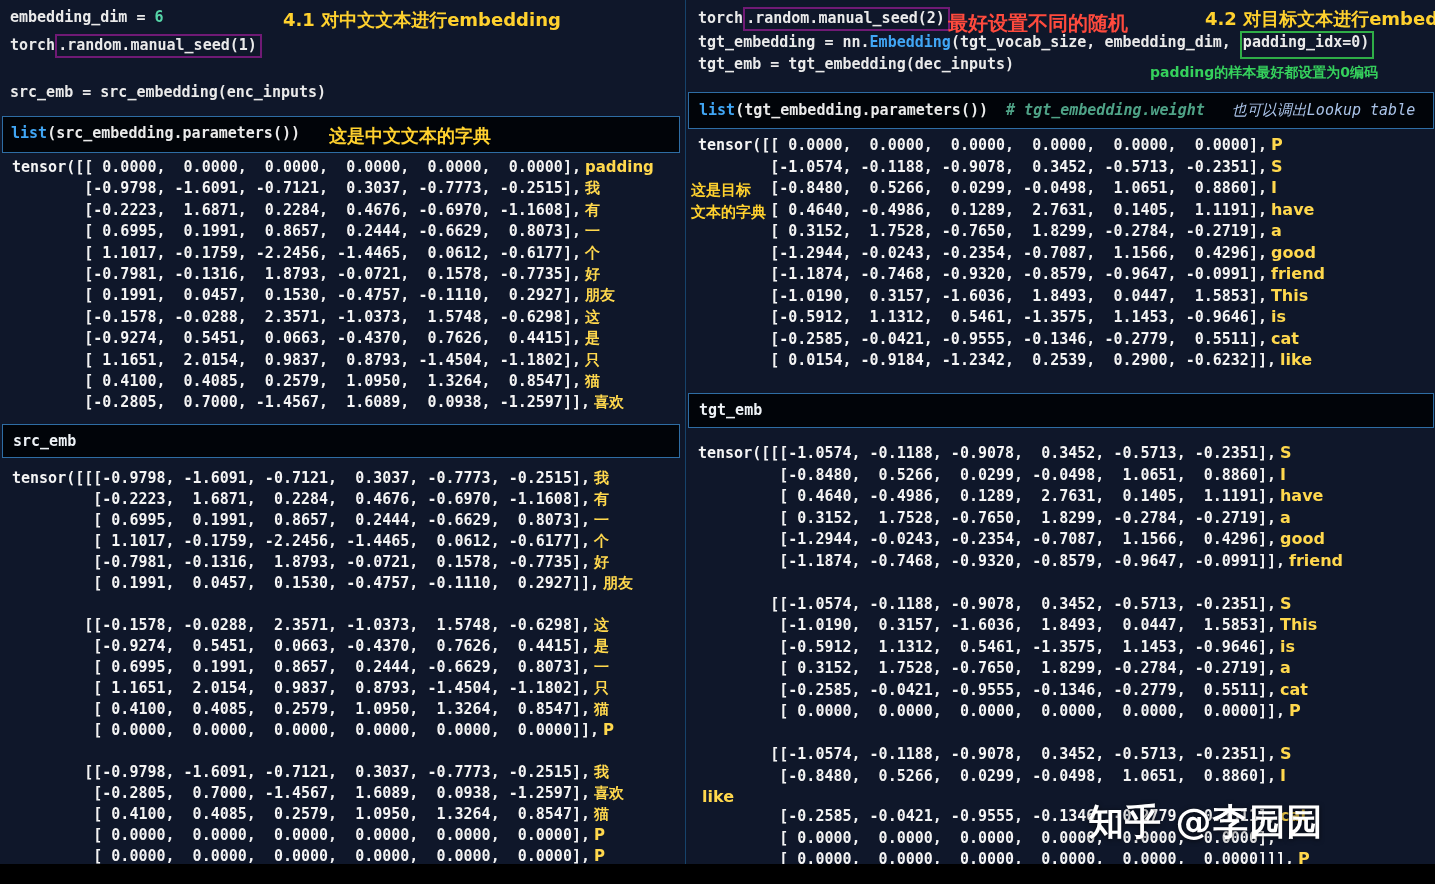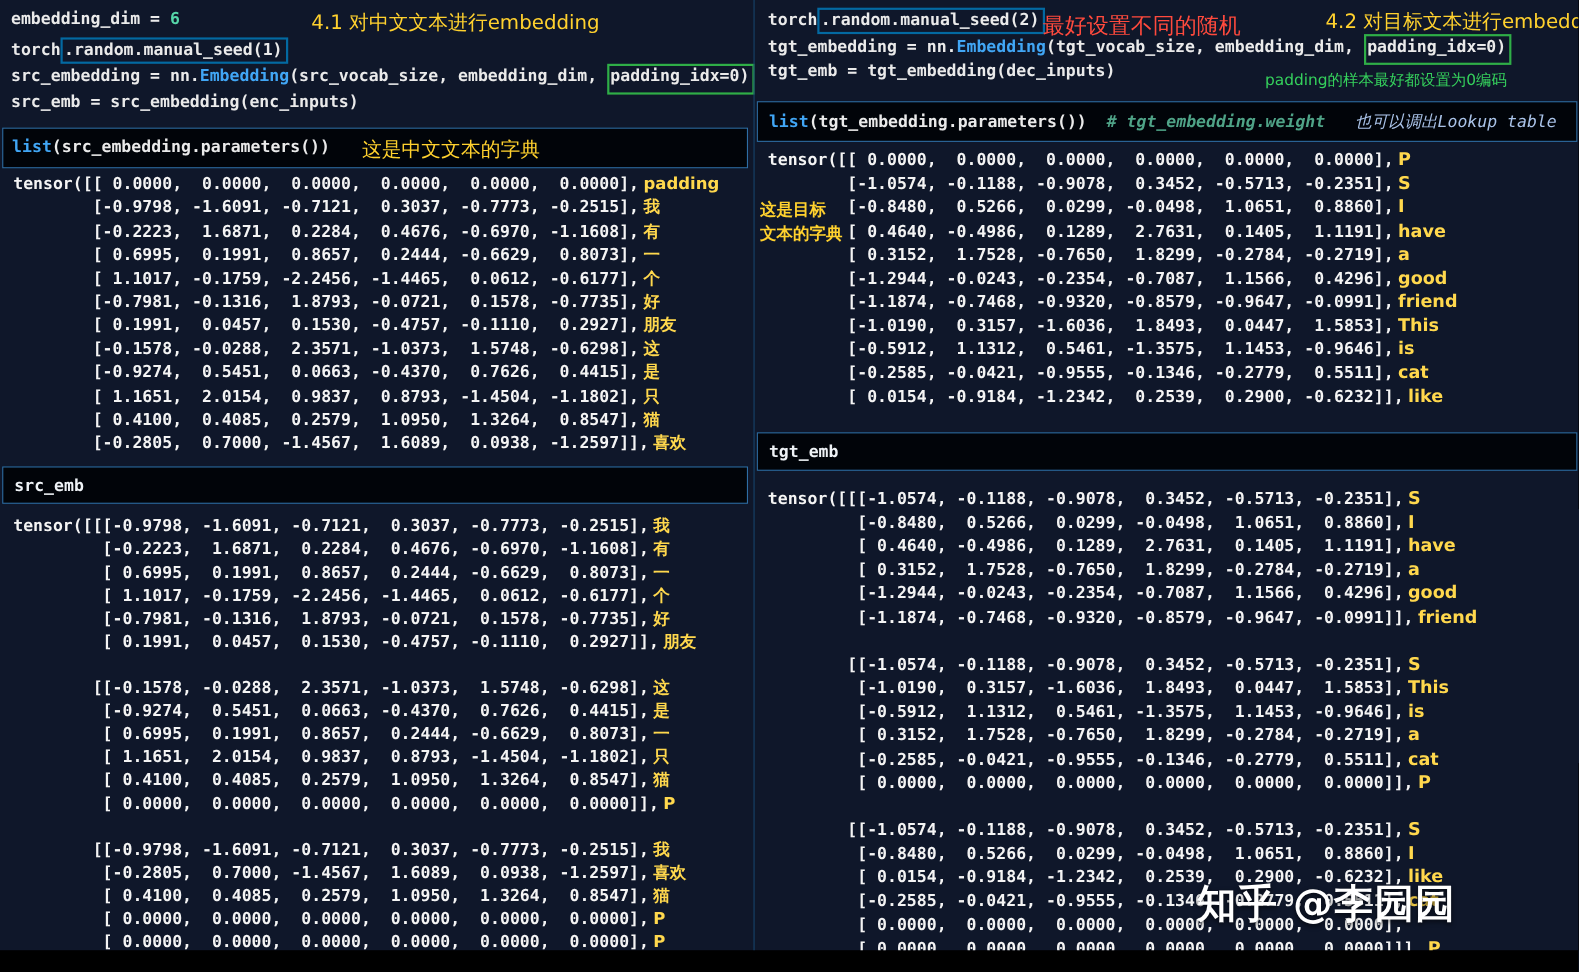--- a/index.html
+++ b/index.html
@@ -3,35 +3,35 @@
 <meta charset="utf-8">
 <style>
   *{margin:0;padding:0;box-sizing:border-box}
   html,body{background:#000}
   #root{position:relative;width:1435px;height:864px;background:#0f172a;overflow:hidden;
         font-family:"DejaVu Sans Mono",monospace}
   .codeline{position:absolute;white-space:pre;font:700 15px "DejaVu Sans Mono",monospace;color:#eaeaea}
   .sg-w{color:#eaeaea}
   .sg-cls{color:#41a6f5}
   .sg-num{color:#56d6a9}
-  .sg-redbox{color:#eaeaea;border:2px solid #0369a1;padding:0 3px 2px 1px}
+  .sg-redbox{color:#eaeaea;border:2px solid #701a75;padding:0 3px 2px 1px}
   .sg-greenbox{color:#eaeaea;border:2px solid #2fae47;padding:0 3px 6px 1px}
   .sg-cmt{color:#4fa387;font-style:italic}
   .sg-note{color:#aac3e8;font-style:italic;font-weight:400}
   .cellbox{position:absolute;border:1px solid #2e6da4;background:#010409}
   .cellhead{position:absolute;left:10px;top:7px;font:700 15px "DejaVu Sans Mono",monospace;color:#eef2f6}
   .tensor{position:absolute;font:700 15px "DejaVu Sans Mono",monospace;color:#f4f4f4}
   .trow{display:flex;align-items:baseline}
   .tnum{white-space:pre}
   .tlabel{font:700 15px "DejaVu Sans",sans-serif;color:#ffd84d;padding-left:4px}
   .tensor.right .tlabel{font-size:16px}
   .trow.grad .tnum{font-style:italic;font-weight:400;color:#d9d9d9}
   .tgap{height:21.5px}
   #l-emb .tgap{height:21px}
-  .ann{position:absolute;font-family:"DejaVu Sans",sans-serif;font-weight:400;white-space:pre}
+  .ann{position:absolute;font-family:"DejaVu Sans",sans-serif;font-weight:700;white-space:pre}
   #l-title{left:283px;top:8px;font-size:18px;color:#ffd12e}
   #r-title{left:1205px;top:7px;font-size:18px;color:#ffd12e}
   #r-rednote{left:948px;top:10px;font-size:20px;color:#ff4a3d}
   #r-greennote{left:1150px;top:64px;font-size:14px;color:#35d05c}
   #l-dictnote{left:326px;top:7px;font-size:18px;color:#ffd12e}
   #r-dictlabel{position:absolute;left:691px;top:179px;font:700 15px "DejaVu Sans",sans-serif;
                color:#ffd12e;white-space:pre-line;line-height:22px}
   #l-listbox{left:2px;top:116px;width:678px;height:37px}
   #l-dict{left:12px;top:157px;line-height:21.4px}
   #l-embbox{left:2px;top:424px;width:678px;height:34px}
@@ -45,21 +45,20 @@
   #watermark{position:absolute;left:1088px;top:798px;font:700 36px "DejaVu Sans",sans-serif;
              color:#ffffff;letter-spacing:1px;text-shadow:0 1px 5px rgba(0,0,0,.65)}
 </style>
 </head>
 <body>
 
 <div id="root">
 
   <div class="codeline" style="left:10px;top:8px"><span class="sg-w">embedding_dim </span><span class="sg-w">= </span><span class="sg-num">6</span></div>
   <div class="codeline" style="left:10px;top:36px"><span class="sg-w">torch</span><span class="sg-redbox">.random.manual_seed(1)</span></div>
-  <div class="codeline" style="left:10px;top:60px"><span class="sg-w">src_embedding = nn.</span><span class="sg-cls">Embedding</span><span class="sg-w">(src_vocab_size, embedding_dim, </span><span class="sg-greenbox">padding_idx=0)</span></div>
   <div class="codeline" style="left:10px;top:83px"><span class="sg-w">src_emb = src_embedding(enc_inputs)</span></div>
   <div class="ann" id="l-title">4.1 对中文文本进行embedding</div>
 
   <div class="cellbox" id="l-listbox">
     <div class="codeline" style="left:8px;top:7px"><span class="sg-cls">list</span><span class="sg-w">(src_embedding.parameters())</span></div>
     <div class="ann" id="l-dictnote">这是中文文本的字典</div>
   </div>
 
   <div class="tensor" id="l-dict">
       <div class="trow">
@@ -313,21 +312,20 @@
       <div class="tgap"></div>
       <div class="trow">
         <span class="tnum">        [[-1.0574, -0.1188, -0.9078,  0.3452, -0.5713, -0.2351],</span>
         <span class="tlabel">S</span>
       </div>
       <div class="trow">
         <span class="tnum">         [-0.8480,  0.5266,  0.0299, -0.0498,  1.0651,  0.8860],</span>
         <span class="tlabel">I</span>
       </div>
       <div class="trow">
-        <span class="tnum">         [ 0.0154, -0.9184, -1.2342,  0.2539,  0.2900, -0.6232],</span>
         <span class="tlabel">like</span>
       </div>
       <div class="trow">
         <span class="tnum">         [-0.2585, -0.0421, -0.9555, -0.1346, -0.2779,  0.5511],</span>
         <span class="tlabel">cat</span>
       </div>
       <div class="trow">
         <span class="tnum">         [ 0.0000,  0.0000,  0.0000,  0.0000,  0.0000,  0.0000],</span>
         <span class="tlabel"></span>
       </div>

